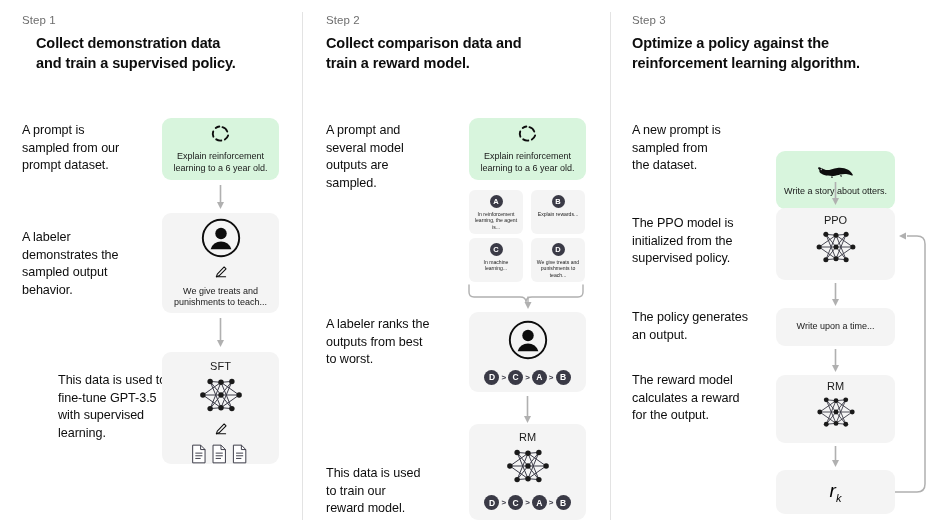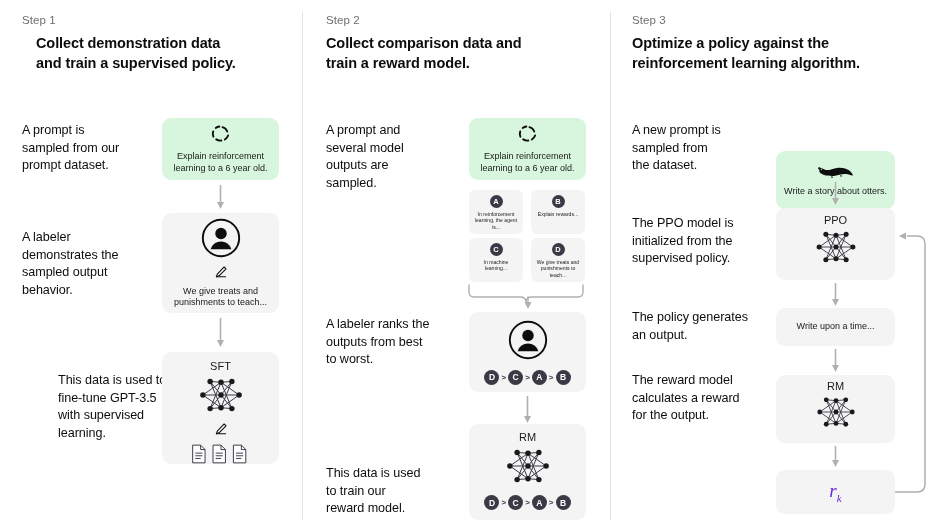--- a/index.html
+++ b/index.html
@@ -139,24 +139,24 @@
     color: #fff;
     font-size: 8.5px;
     font-weight: bold;
     display: flex;
     align-items: center;
     justify-content: center;
   }
   .gt { font-size: 8px; color: #3a3a46; font-weight: bold; }
 
   .rk {
-    font-family: Liberation Serif, serif;
+    font-family: Liberation Sans, sans-serif;
     font-style: italic;
     font-size: 19px;
-    color: #6d28d9;
+    color: #000000;
   }
   .rk sub {
     font-size: 11px;
     font-style: italic;
   }
 
   .loop { position: absolute; }
   .brace { position: absolute; }
 </style>
 </head>

